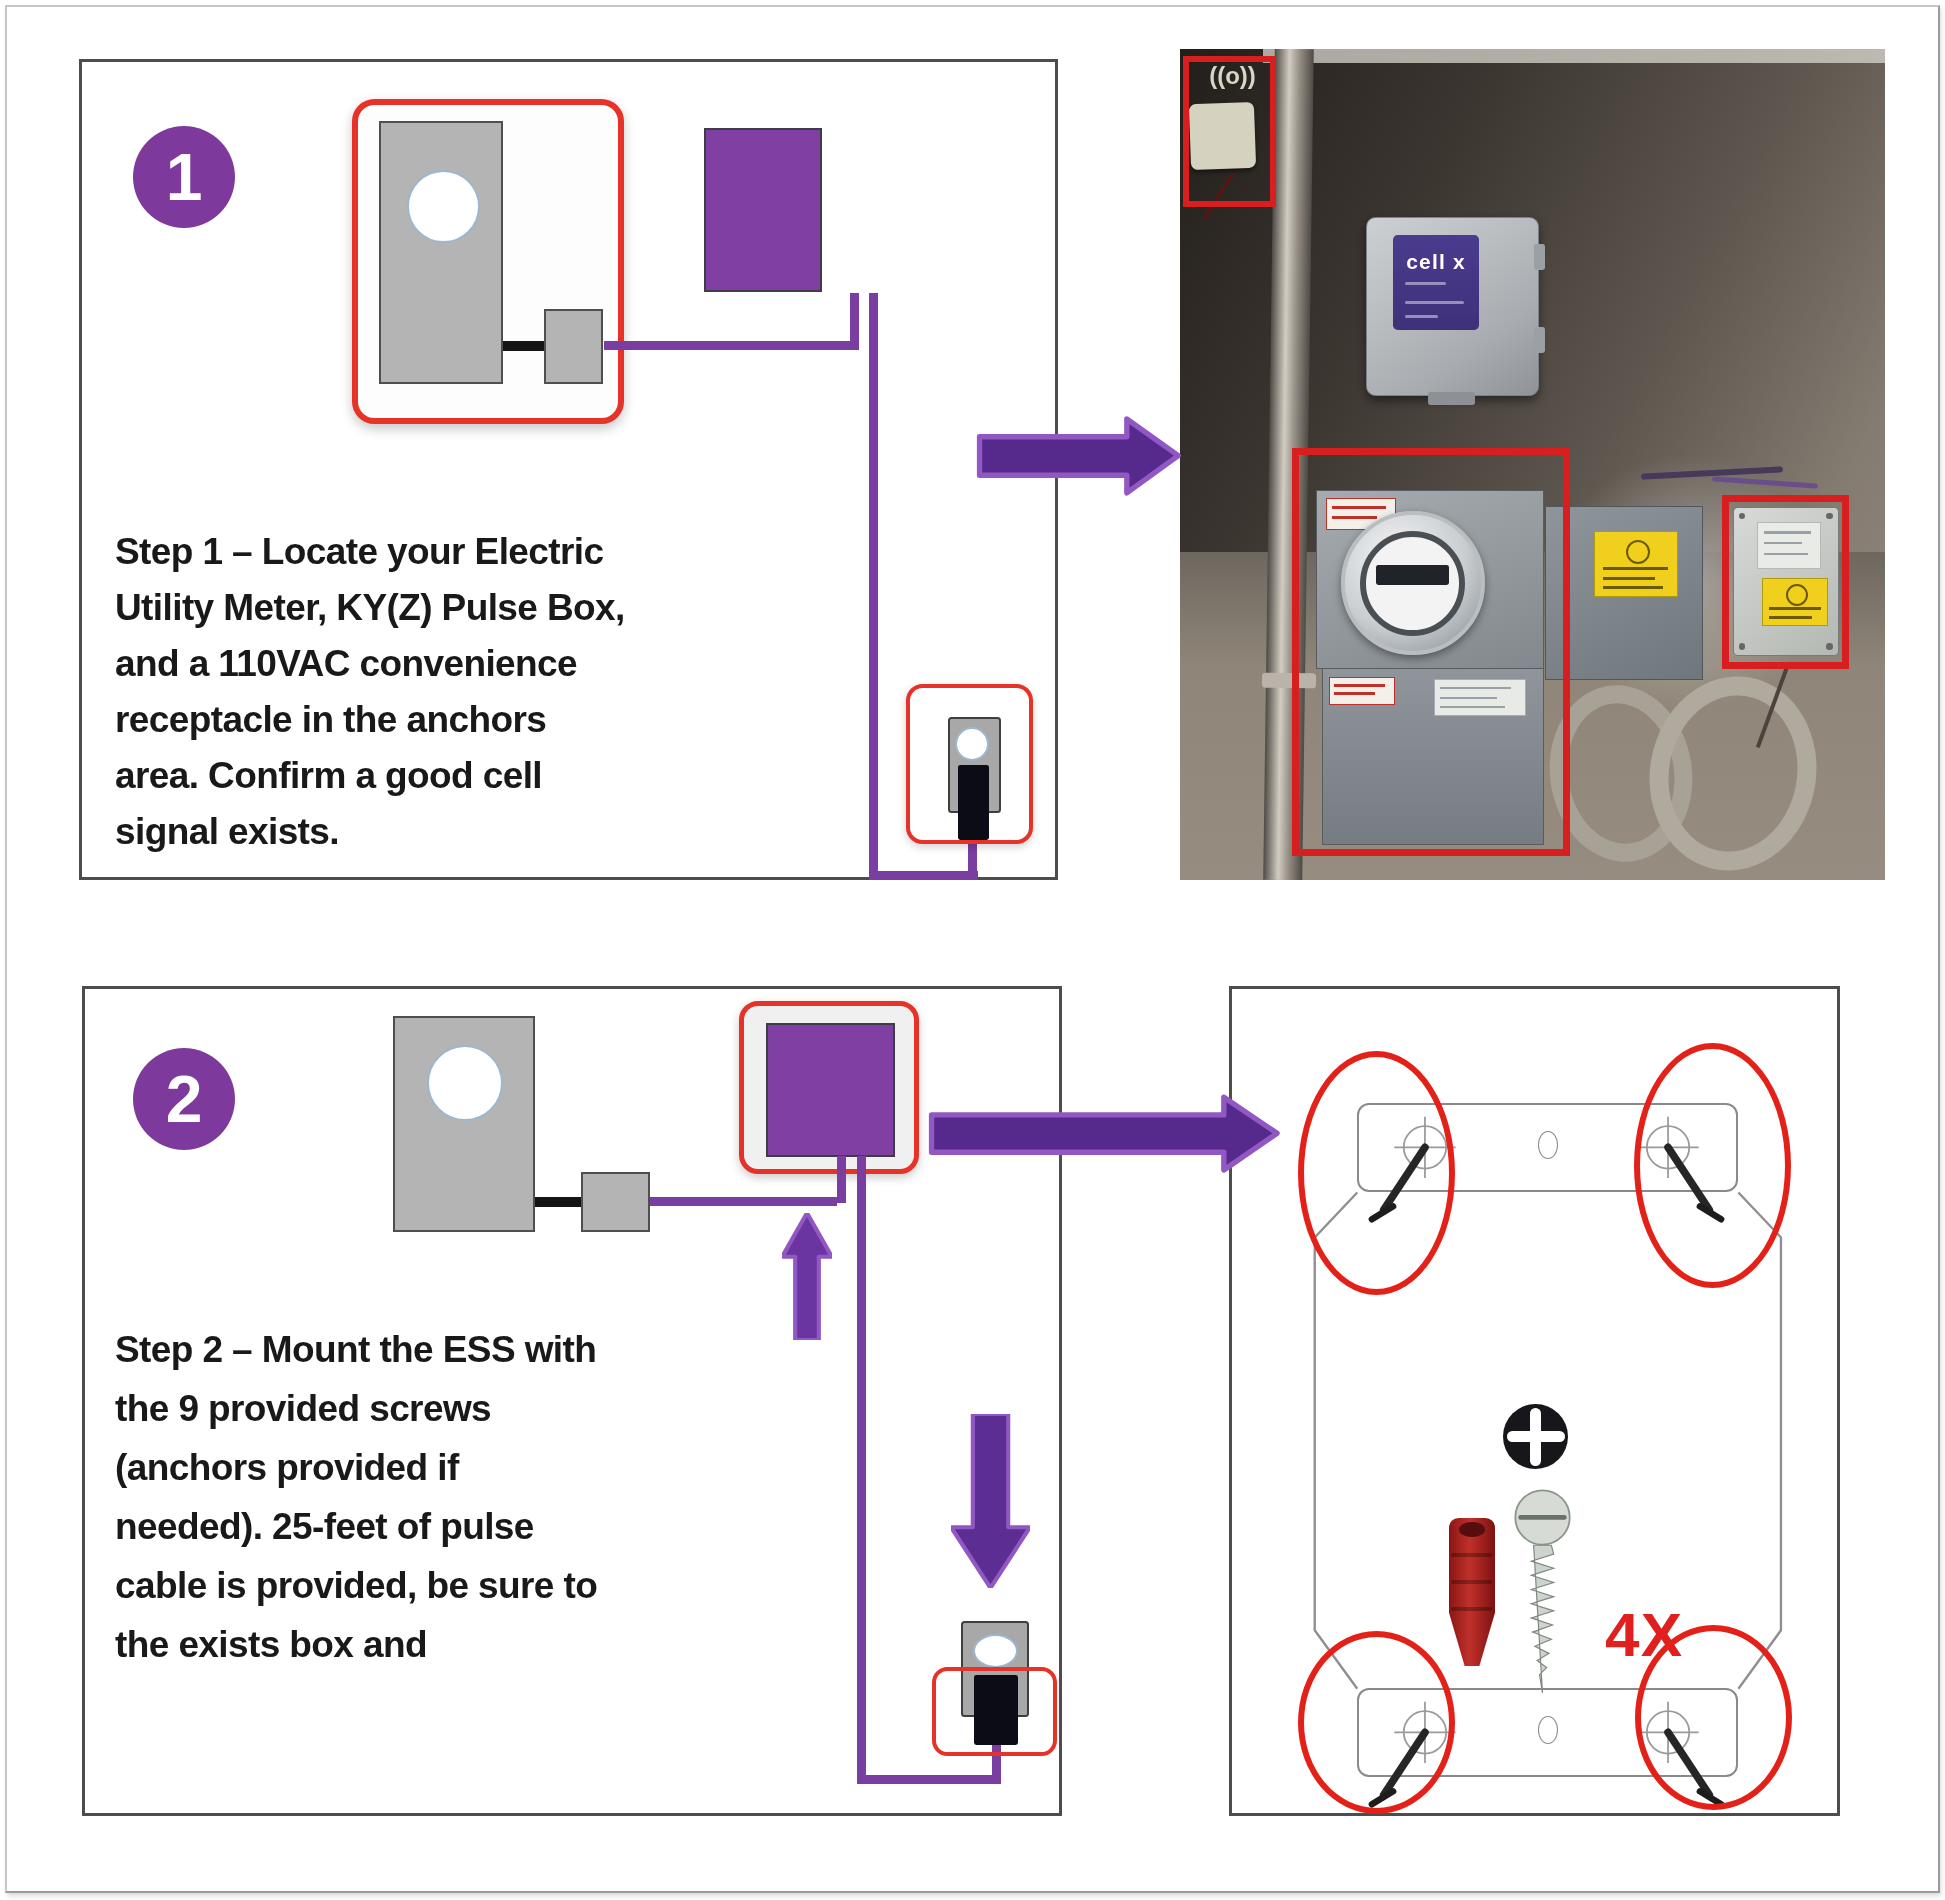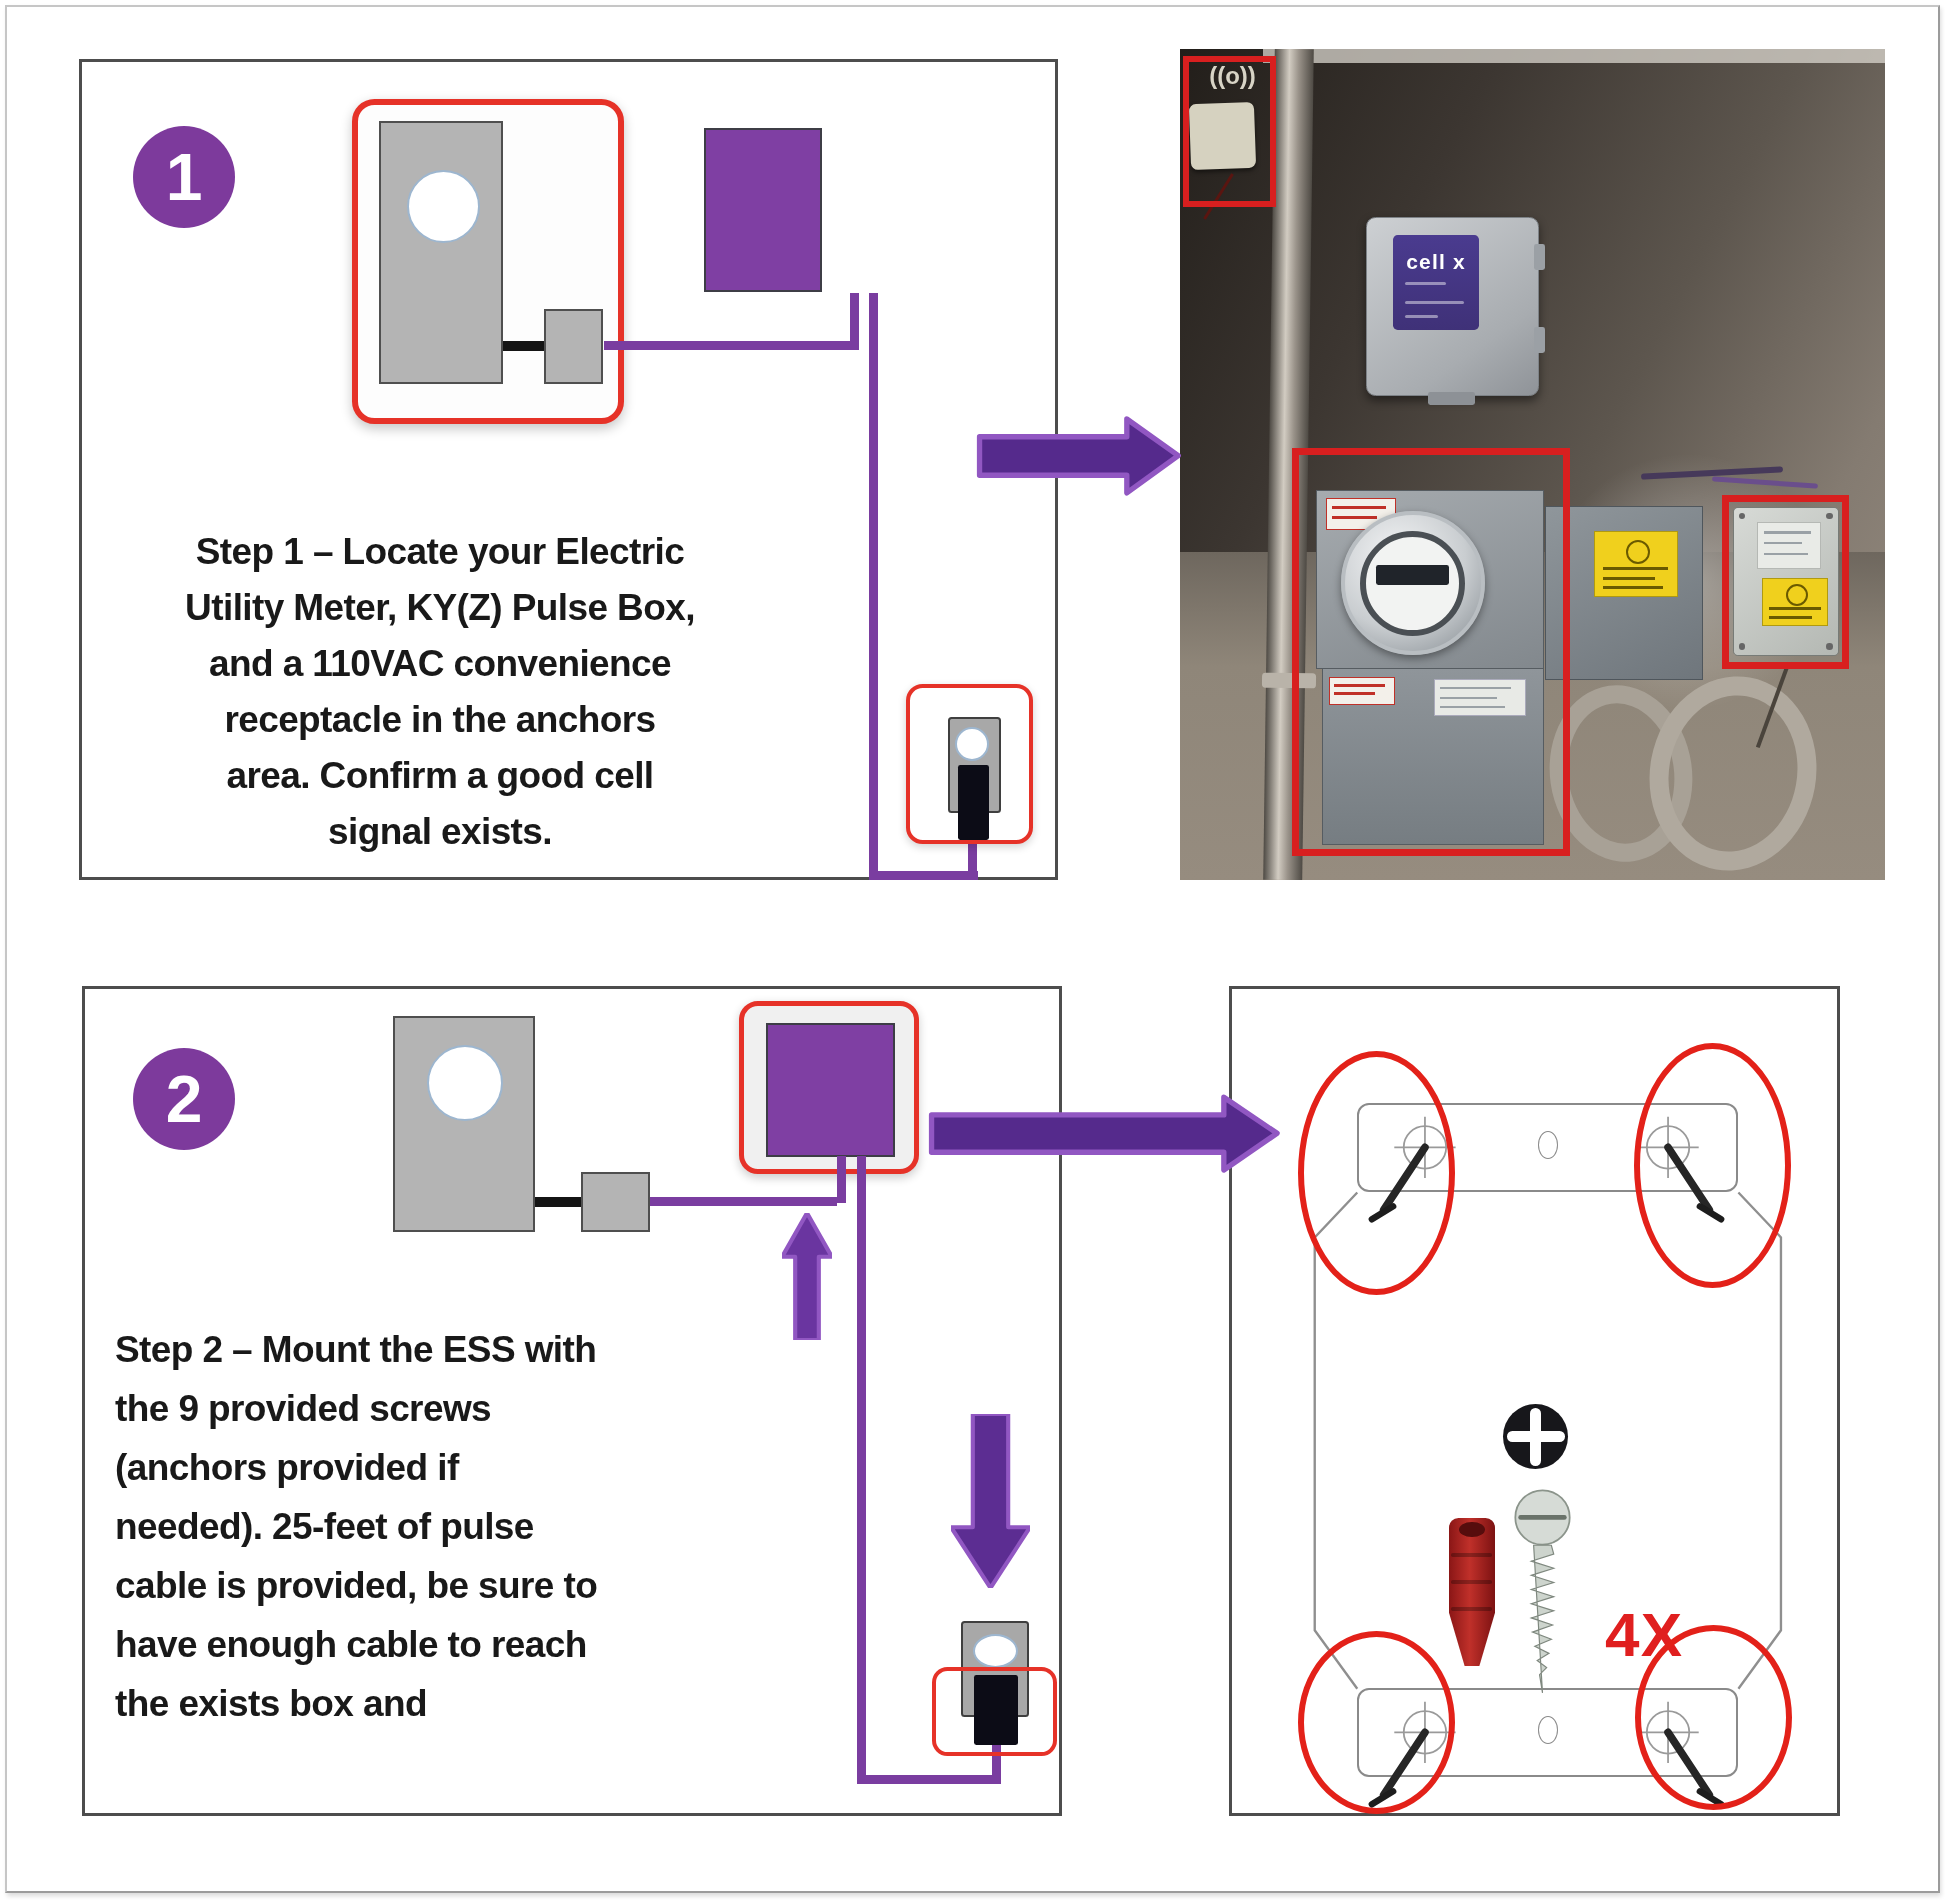--- a/index.html
+++ b/index.html
@@ -34,21 +34,21 @@
 
   .gray-box{position:absolute;background:var(--gray);border:2.4px solid #4f4f4f;box-sizing:border-box;}
   .dial{position:absolute;background:#fff;border:2.4px solid #9db6cf;border-radius:50%;box-sizing:border-box;}
   .red-round{position:absolute;border:6px solid var(--red);border-radius:22.5px;box-sizing:border-box;}
   .cable{position:absolute;background:var(--cable);}
   .ess{position:absolute;background:var(--purple-fill);border:2.4px solid #3d3d46;box-sizing:border-box;}
   .connector{position:absolute;background:#141414;}
   .plug{position:absolute;background:#0c0c16;border-radius:2.4px;}
   .steptext{position:absolute;font-weight:bold;color:#191919;font-size:37px;letter-spacing:-0.6px;}
   .steptext div{white-space:nowrap;}
-  .lh94 div{height:56px;line-height:56px;text-align:center;}
+  .lh94 div{height:56px;line-height:56px;}
   .lh99 div{height:59px;line-height:59px;}
   .arrow{position:absolute;}
 
   
   #p1-hl    {left:270px;top:37px;width:272px;height:325px;background:#fdfdfd;box-shadow:0 4.7px 12px rgba(0,0,0,.22);}
   #p1-meter {left:297px;top:59px;width:124px;height:263px;}
   #p1-dial  {left:325px;top:108px;width:73px;height:73px;}
   #p1-pulse {left:462px;top:247px;width:59px;height:75px;}
   #p1-conn  {left:421px;top:279px;width:41px;height:9.5px;}
   #p1-ess   {left:622px;top:66px;width:118px;height:164px;}
@@ -308,21 +308,20 @@
     <div class="dial" id="p2-rec-hole"></div>
     <div class="plug" id="p2-rec-plug"></div>
     <div class="red-round" id="p2-rec-out"></div>
 
     <div class="steptext lh99" id="p2-text">
       <div>Step 2 – Mount the ESS with</div>
       <div>the 9 provided screws</div>
       <div>(anchors provided if</div>
       <div>needed). 25-feet of pulse</div>
       <div>cable is provided, be sure to</div>
-      <div>have enough cable to reach</div>
       <div>the exists box and</div>
     </div>
   </section>
 
   <svg class="arrow" style="left:928px;top:1090px;z-index:20;" width="355" height="86" viewBox="0 0 600 145">
     <polygon points="6,42 500,42 500,12 590,73 500,135 500,105 6,105" fill="#552a8c" stroke="#9157c2" stroke-width="9" stroke-linejoin="round"></polygon>
   </svg>
 
   <section class="panel" id="mount">
     <svg id="m-plate" width="611" height="830" viewBox="0 0 1034 1404">

